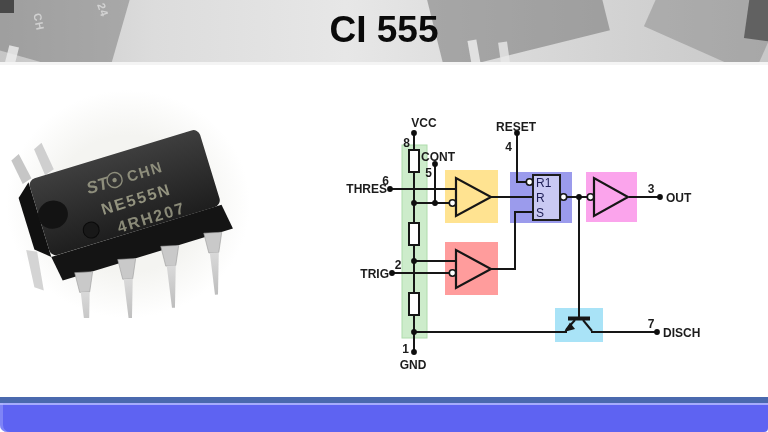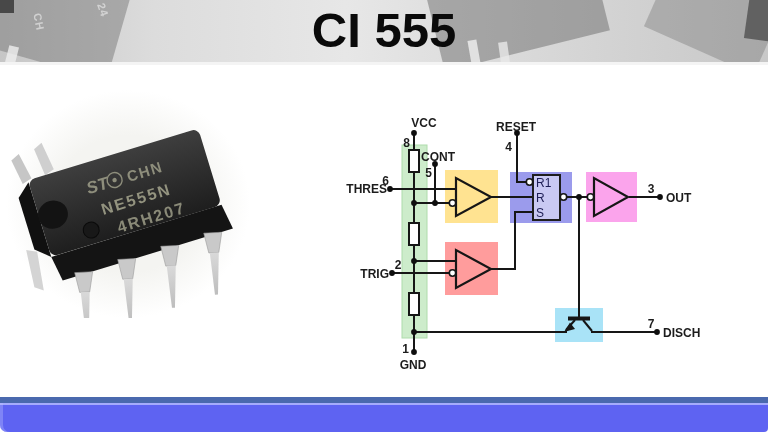--- a/index.html
+++ b/index.html
@@ -6,21 +6,21 @@
   .slide{position:relative;width:768px;height:432px;background:#ffffff;overflow:hidden;
          font-family:"Liberation Sans",sans-serif;}
 
   
   .banner{position:absolute;left:0;top:0;width:768px;height:62px;overflow:hidden;
           background:linear-gradient(90deg,#c6c6c6 0%,#dcdcdc 20%,#e7e7e7 45%,#d9d9d9 68%,#c8c8c8 100%);
           border-bottom:3px solid #f4f4f4;}
   .chip-ghost{position:absolute;background:#777;}
   .ghost-txt{position:absolute;color:#fff;opacity:.5;font-weight:700;font-size:11px;letter-spacing:1px;}
   .slide-title{position:absolute;left:0;right:0;top:0;margin:0;text-align:center;
-               font-size:49px;line-height:60px;font-weight:700;color:#0a0a0a;letter-spacing:0px;}
+               font-size:37px;line-height:60px;font-weight:700;color:#0a0a0a;letter-spacing:0px;}
 
   
   .photo-wrap{position:absolute;left:6px;top:90px;width:244px;height:228px;
               background:radial-gradient(closest-side,#f4f4f1 60%,#ffffff 100%);}
 
   
   .diagram-wrap{position:absolute;left:323px;top:106px;width:400px;height:272px;}
   svg text{font-family:"Liberation Sans",sans-serif;}
   .pin-label{font-size:12px;font-weight:700;fill:#1c1c1c;}
   .pin-number{font-size:12px;font-weight:700;fill:#1c1c1c;}

